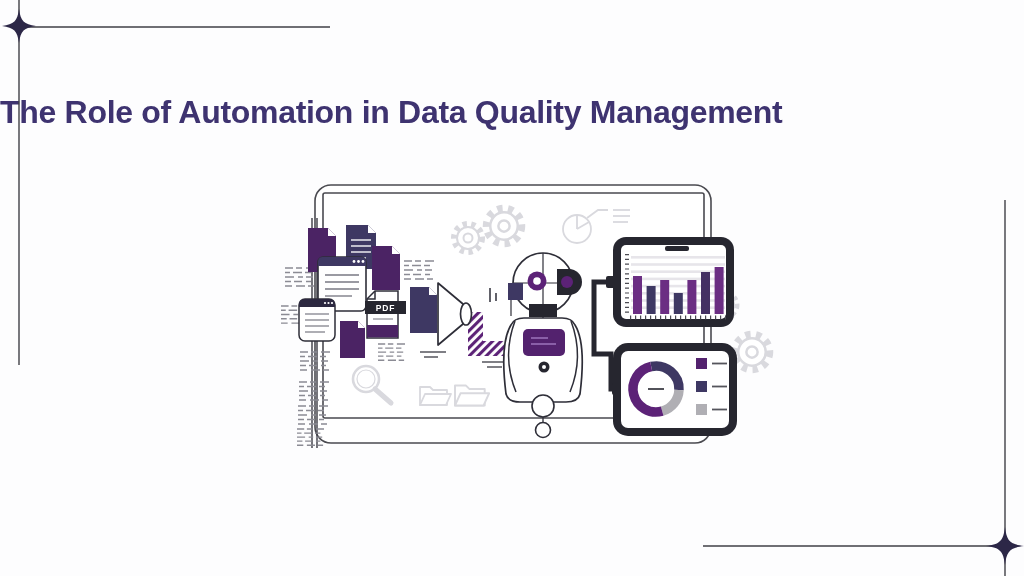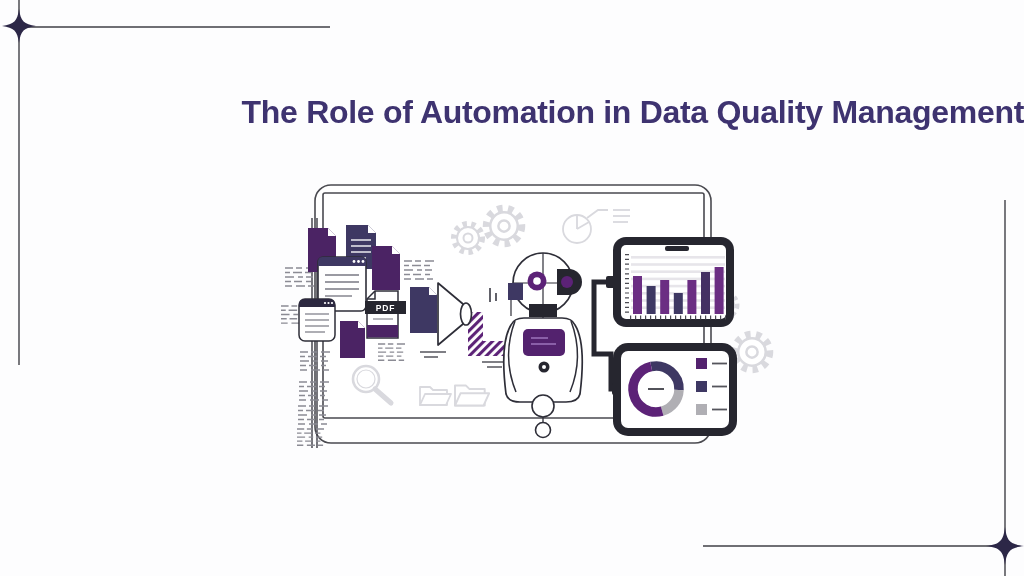--- a/index.html
+++ b/index.html
@@ -3,21 +3,21 @@
 <meta charset="utf-8">
 <style>
   html,body{margin:0;padding:0;}
   body{
     width:1024px;height:576px;overflow:hidden;position:relative;
     background:#fdfdfe;font-family:"Liberation Sans",sans-serif;
   }
   .stage{position:absolute;inset:0;}
   h1.title{
     position:absolute;top:92px;left:0;width:1024px;margin:0;
-    text-align:right;font-size:32px;line-height:40px;font-weight:bold;
+    text-align:left;font-size:32px;line-height:40px;font-weight:bold;
     letter-spacing:-0.3px;color:var(--accent,#3e3370);
   }
   svg{position:absolute;left:0;top:0;}
 </style>
 </head>
 <body>
 
 <div class="stage">
 
   <h1 class="title">The Role of Automation in Data Quality Management</h1>

